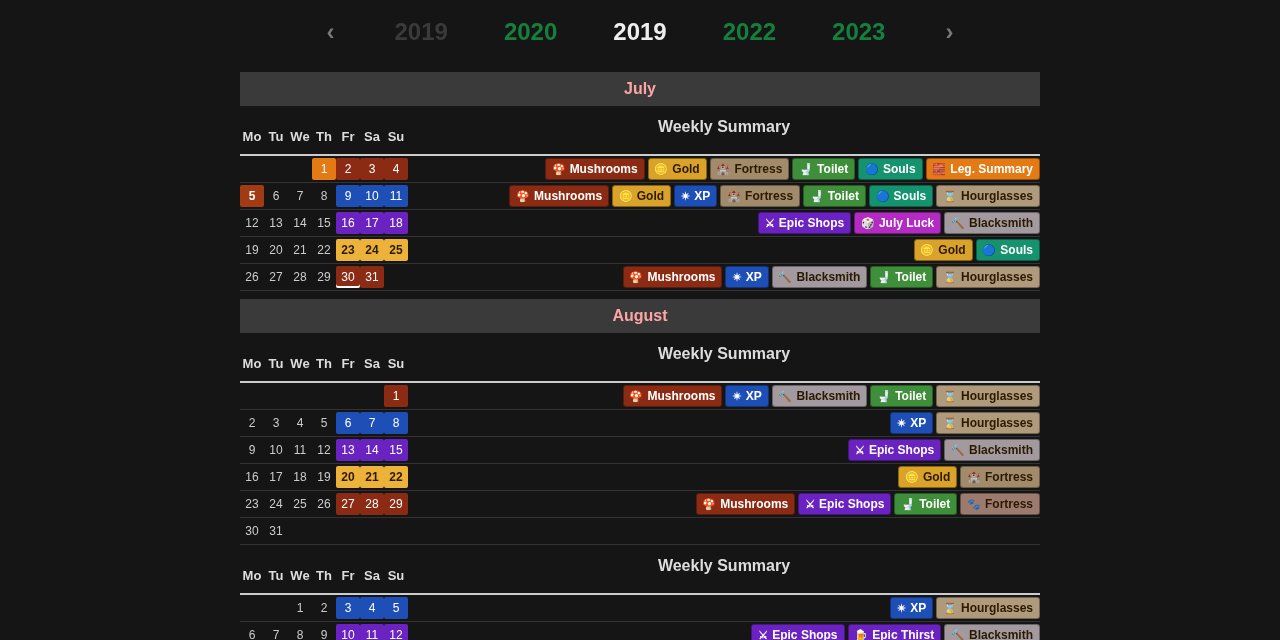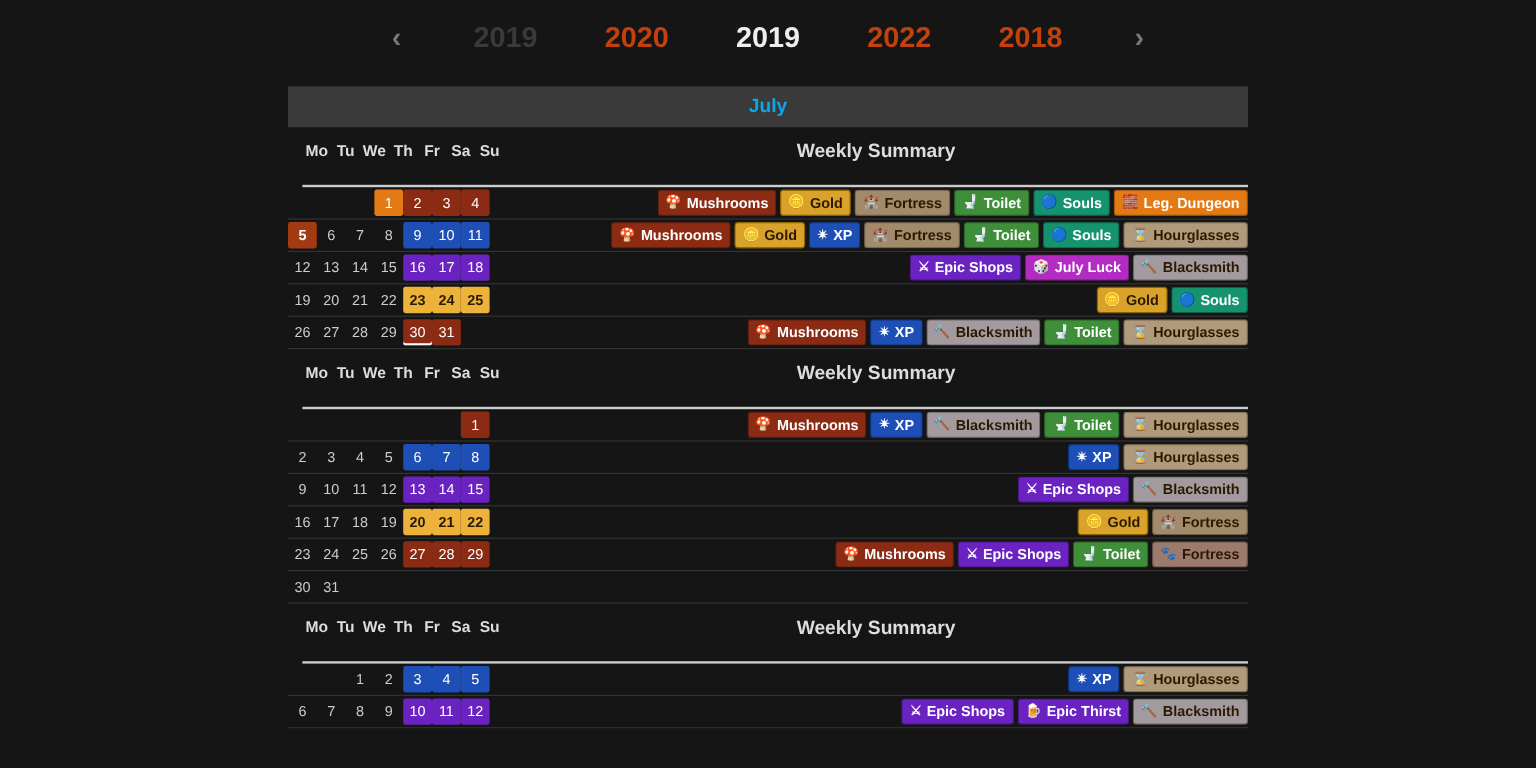--- a/index.html
+++ b/index.html
@@ -20,47 +20,47 @@
     display: flex;
     align-items: baseline;
     justify-content: center;
     gap: 56px;
     padding: 6px 0 18px 0;
     position: relative;
   }
   .year {
     font-size: 24px;
     font-weight: 700;
-    color: #c2410c;
+    color: #15803d;
     cursor: pointer;
   }
   .year.dim { color: #3a3a3a; }
   .year.active { color: #eee; }
   .pager-arrow {
     font-size: 24px;
     font-weight: 700;
     color: #777;
     cursor: pointer;
     padding: 0 4px;
   }
   
   .month-title {
     background: #3a3a3a;
-    color: #0ea5e9;
+    color: #fca5a5;
     font-weight: 700;
     font-size: 16px;
     text-align: center;
     padding: 8px 0;
     margin-top: 8px;
   }
   .month-hdr-row {
     display: flex;
+    align-items: center;
     border-bottom: 2px solid #ccc;
     margin-top: 12px;
-    margin-left: 12px;
   }
   .cal-grid-hdr {
     display: grid;
     grid-template-columns: repeat(7, 24px);
     width: 168px;
     flex: none;
   }
   .cal-grid-hdr span {
     text-align: center;
     font-weight: 700;
@@ -149,21 +149,21 @@
 </head>
 <body>
 
 <div class="container" id="root">
     <div class="year-pager">
       <span class="pager-arrow">‹</span>
       <span class="year dim">2019</span>
       <span class="year">2020</span>
       <span class="year active">2019</span>
       <span class="year">2022</span>
-      <span class="year">2018</span>
+      <span class="year">2023</span>
       <span class="pager-arrow">›</span>
     </div>
     <div class="month-title">July</div>
     <div class="month-hdr-row">
       <div class="cal-grid-hdr">
         <span>Mo</span>
         <span>Tu</span>
         <span>We</span>
         <span>Th</span>
         <span>Fr</span>
@@ -198,21 +198,21 @@
         <span class="tag c-toilet">
           <span class="ico">🚽</span>
           <span>Toilet</span>
         </span>
         <span class="tag c-souls">
           <span class="ico">🔵</span>
           <span>Souls</span>
         </span>
         <span class="tag c-legdun">
           <span class="ico">🧱</span>
-          <span>Leg. Dungeon</span>
+          <span>Leg. Summary</span>
         </span>
       </div>
     </div>
     <div class="week-row">
       <div class="week-days">
         <span class="day today">5</span>
         <span class="day">6</span>
         <span class="day">7</span>
         <span class="day">8</span>
         <span class="day h-xp">9</span>
@@ -322,20 +322,21 @@
         <span class="tag c-toilet">
           <span class="ico">🚽</span>
           <span>Toilet</span>
         </span>
         <span class="tag c-hour">
           <span class="ico">⌛</span>
           <span>Hourglasses</span>
         </span>
       </div>
     </div>
+    <div class="month-title">August</div>
     <div class="month-hdr-row">
       <div class="cal-grid-hdr">
         <span>Mo</span>
         <span>Tu</span>
         <span>We</span>
         <span>Th</span>
         <span>Fr</span>
         <span>Sa</span>
         <span>Su</span>
       </div>

